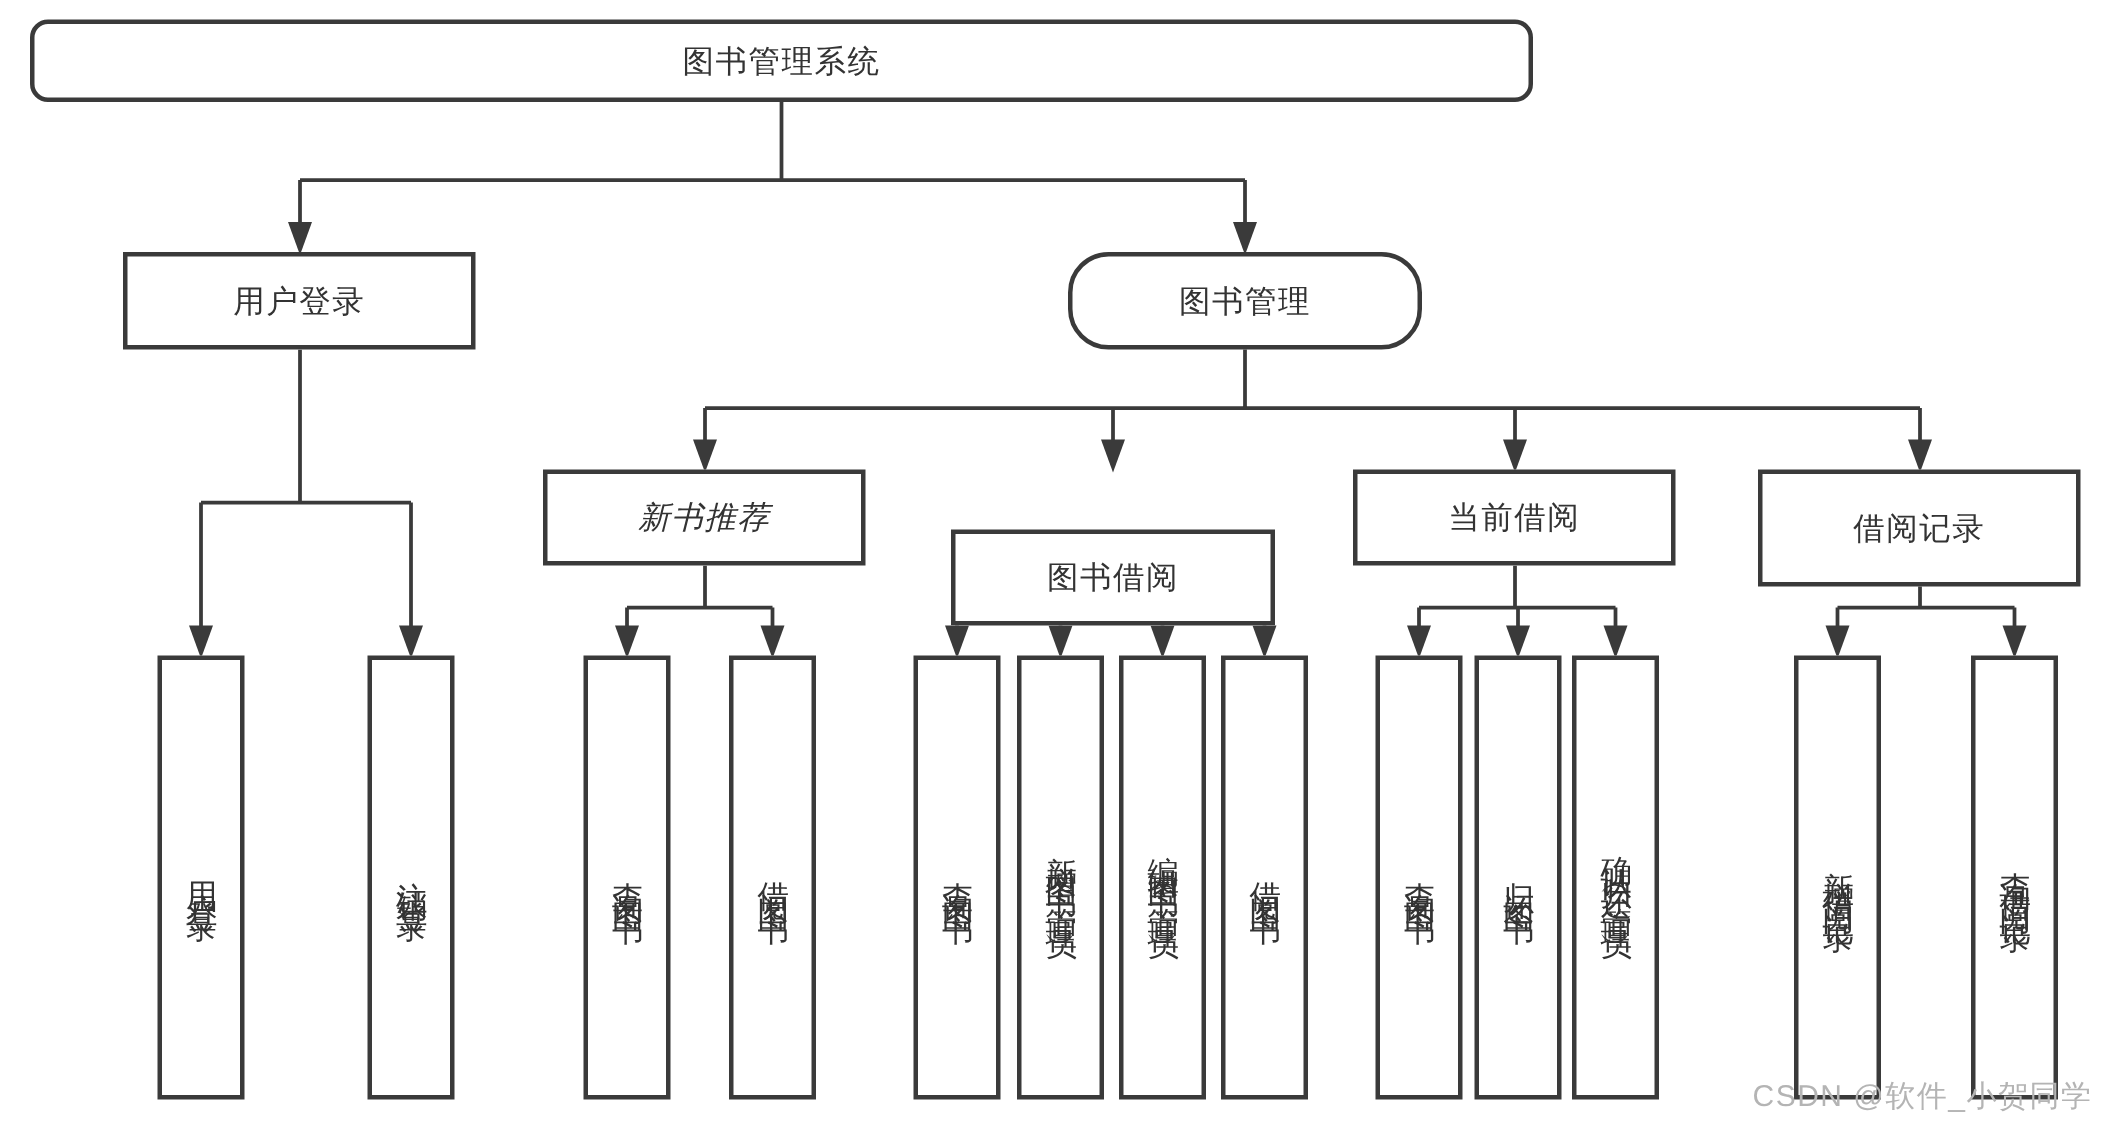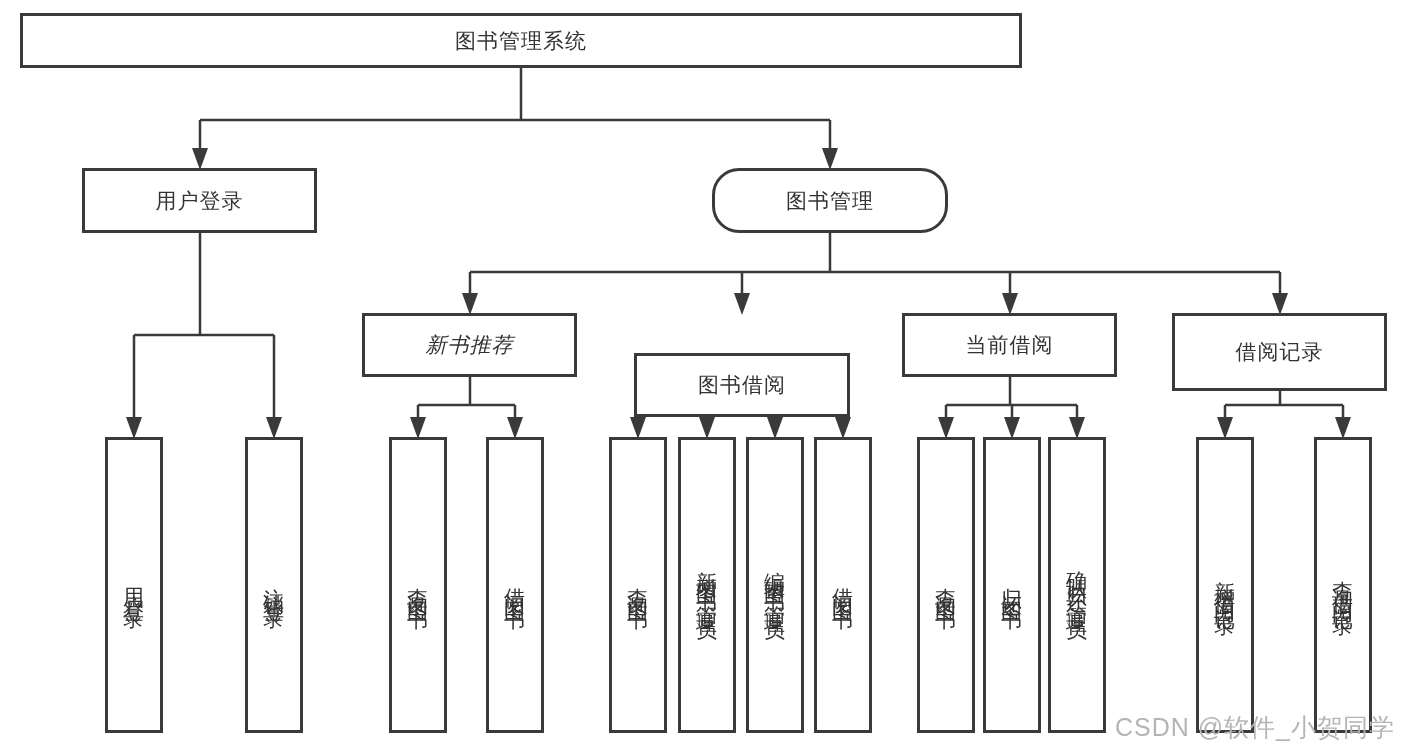--- a/index.html
+++ b/index.html
@@ -30,21 +30,21 @@
     text-orientation:mixed;
     letter-spacing:7px;
     line-height:1;
     font-size:21px;
   }
   .leaf{top:437px;width:58px;height:296px;}
   .watermark{
     position:absolute;
     right:10px;
     bottom:3px;
-    font-size:25px;
+    font-size:20px;
     color:#b4b4b4;
     letter-spacing:1px;
     z-index:2;
     white-space:nowrap;
   }
 </style>
 </head>
 <body>
 
 <div class="stage">
@@ -82,21 +82,21 @@
       <polygon points="767,417 783,417 775,439"></polygon>
       <polygon points="835,417 851,417 843,439"></polygon>
       <polygon points="938,417 954,417 946,439"></polygon>
       <polygon points="1004,417 1020,417 1012,439"></polygon>
       <polygon points="1069,417 1085,417 1077,439"></polygon>
       <polygon points="1217,417 1233,417 1225,439"></polygon>
       <polygon points="1335,417 1351,417 1343,439"></polygon>
     </g>
   </svg>
 
-  <div class="box" style="left:20px;top:13px;width:1002px;height:55px;">图书管理系统</div>
+  <div class="box" style="left:20px;top:13px;width:1002px;height:55px;border-radius:12px;">图书管理系统</div>
 
   <div class="box" style="left:82px;top:168px;width:235px;height:65px;">用户登录</div>
   <div class="box" style="left:712px;top:168px;width:236px;height:65px;border-radius:27px;">图书管理</div>
 
   <div class="box" style="left:362px;top:313px;width:215px;height:64px;font-style:italic;">新书推荐</div>
   <div class="box" style="left:634px;top:313px;width:216px;height:64px;margin-top:40px;">图书借阅</div>
   <div class="box" style="left:902px;top:313px;width:215px;height:64px;">当前借阅</div>
   <div class="box" style="left:1172px;top:313px;width:215px;height:78px;">借阅记录</div>
 
   <div class="box vbox leaf" style="left:105px;">用户登录</div>

